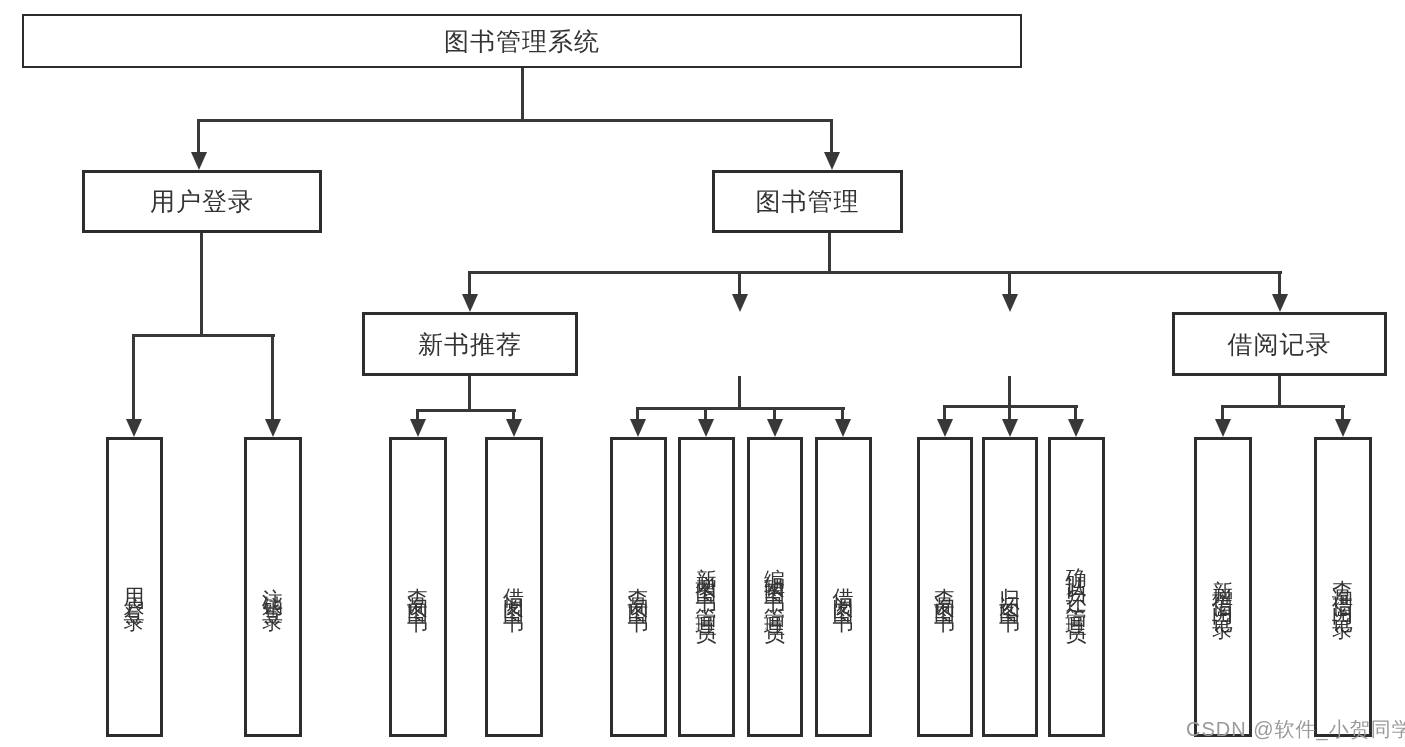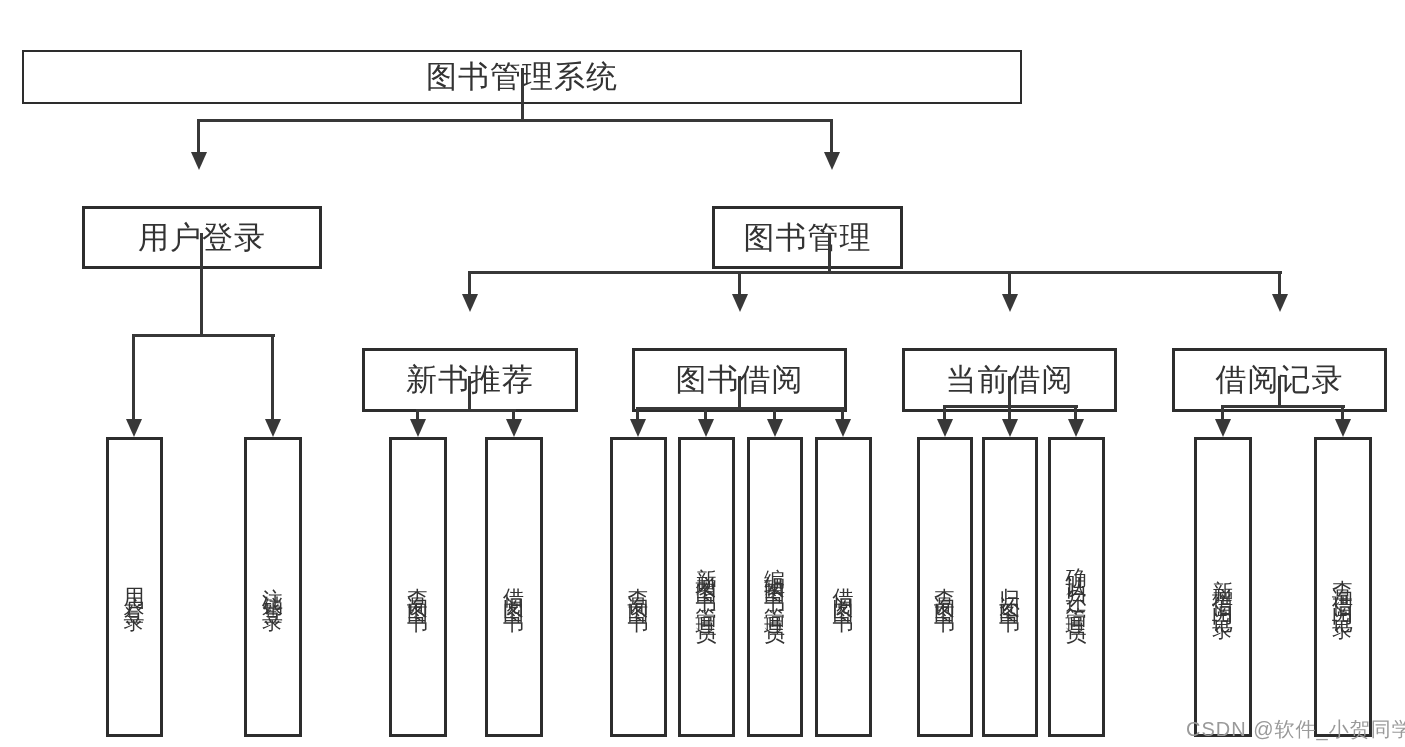--- a/index.html
+++ b/index.html
@@ -3,21 +3,21 @@
 <meta charset="utf-8">
 <style>
   html,body{margin:0;padding:0;background:#ffffff;}
   body{font-family:"Liberation Sans","DejaVu Sans",sans-serif;}
   #stage{position:relative;width:1405px;height:747px;background:#ffffff;overflow:hidden;}
   .box{
     position:absolute;box-sizing:border-box;background:#ffffff;
     border:3px solid #2d2d2d;color:#333333;
     display:flex;align-items:center;justify-content:center;
   }
-  .lvl{font-size:31px;letter-spacing:1px;margin-top:36px;}
+  .lvl{font-size:25px;letter-spacing:1px;}
   .root{border-width:2px;}
   .leaf .vtext{
     writing-mode:vertical-rl;text-orientation:mixed;
     font-size:21px;letter-spacing:8px;line-height:1;
   }
   .hline,.vline{position:absolute;background:#383838;}
   .hline{height:3px;}
   .vline{width:3px;}
   .arrow{
     position:absolute;width:0;height:0;
@@ -71,26 +71,20 @@
     <div class="vline" style="left:738px;top:271px;height:25px;"></div>
     <div class="arrow" style="left:732px;top:294px;"></div>
     <div class="vline" style="left:1008px;top:271px;height:25px;"></div>
     <div class="arrow" style="left:1002px;top:294px;"></div>
     <div class="vline" style="left:1278px;top:271px;height:25px;"></div>
     <div class="arrow" style="left:1272px;top:294px;"></div>
   </div>
 
   <div class="box lvl" style="left:362px;top:312px;width:216px;height:64px;">
     <span>新书推荐</span>
-  </div>
-  <div class="box lvl" style="left:632px;top:312px;width:215px;height:64px;">
-    <span>图书借阅</span>
-  </div>
-  <div class="box lvl" style="left:902px;top:312px;width:215px;height:64px;">
-    <span>当前借阅</span>
   </div>
   <div class="box lvl" style="left:1172px;top:312px;width:215px;height:64px;">
     <span>借阅记录</span>
   </div>
 
   <div>
     <div class="vline" style="left:468px;top:376px;height:36px;"></div>
     <div class="hline" style="left:416px;top:409px;width:100px;"></div>
     <div class="vline" style="left:416px;top:409px;height:14px;"></div>
     <div class="arrow" style="left:410px;top:419px;"></div>

